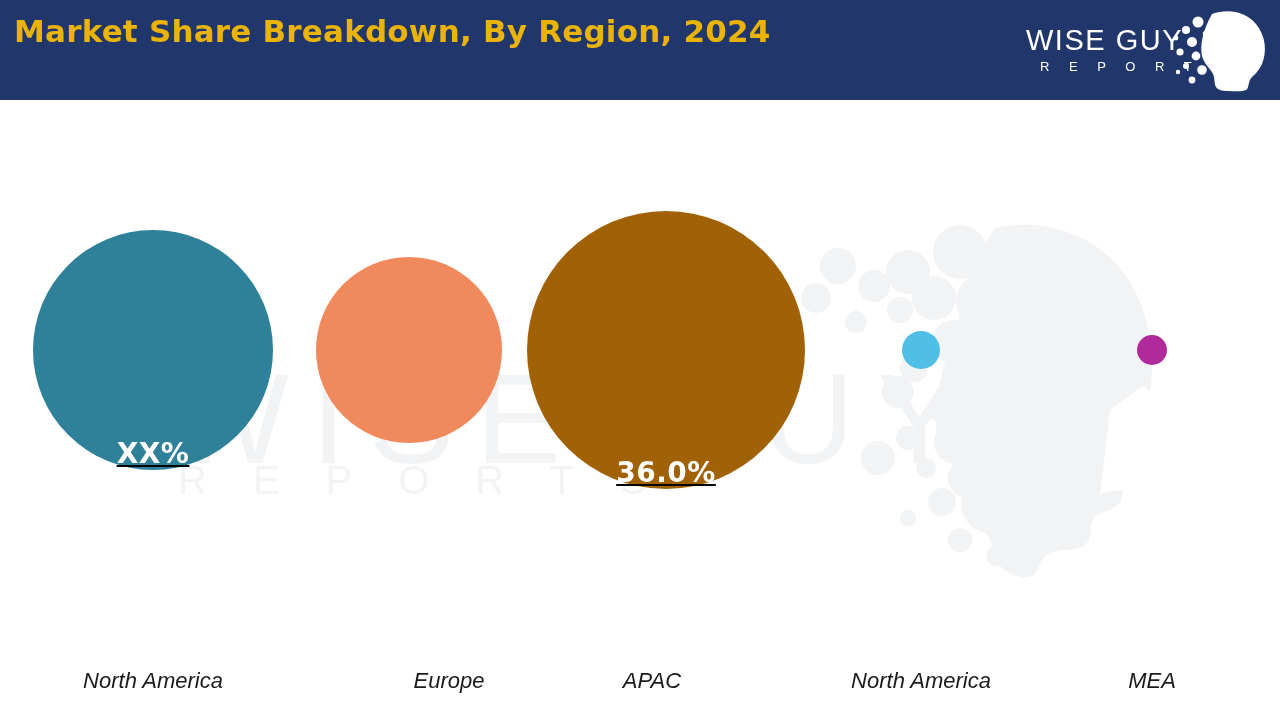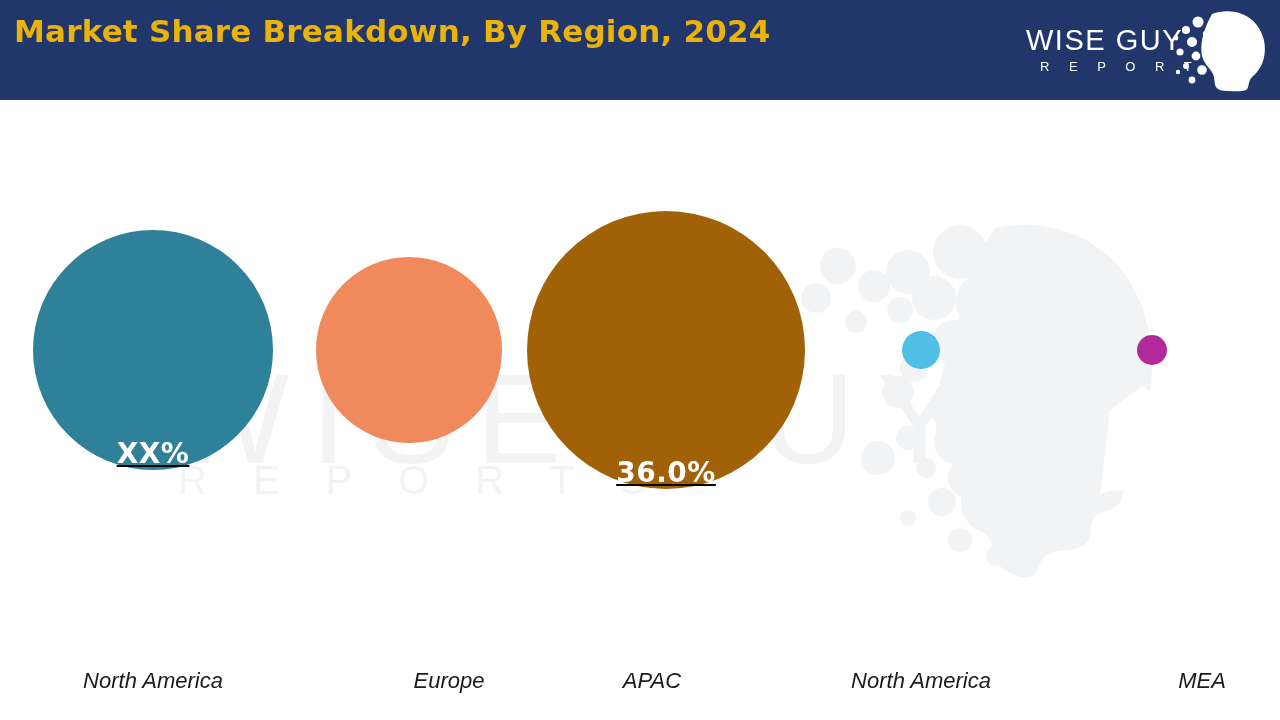--- a/index.html
+++ b/index.html
@@ -278,17 +278,17 @@
         </div>
         <div class="bubble" style="left: 902px; top: 231px; width: 38px; height: 38px; background: rgb(79, 191, 229);"></div>
         <div class="bubble" style="left: 1137px; top: 235px; width: 30px; height: 30px; background: rgb(176, 42, 155);"></div>
       </div>
 
     <div id="label-layer">
         <div class="cat-label" style="left: 153px;">North America</div>
         <div class="cat-label" style="left: 409px; margin-left: 40px;">Europe</div>
         <div class="cat-label" style="left: 652px;">APAC</div>
         <div class="cat-label" style="left: 921px;">North America</div>
-        <div class="cat-label" style="left: 1202px; text-align: center;">MEA</div>
+        <div class="cat-label" style="left: 1152px; text-align: center;">MEA</div>
       </div>
 
   </div>
 </div>
 
 </body></html>

